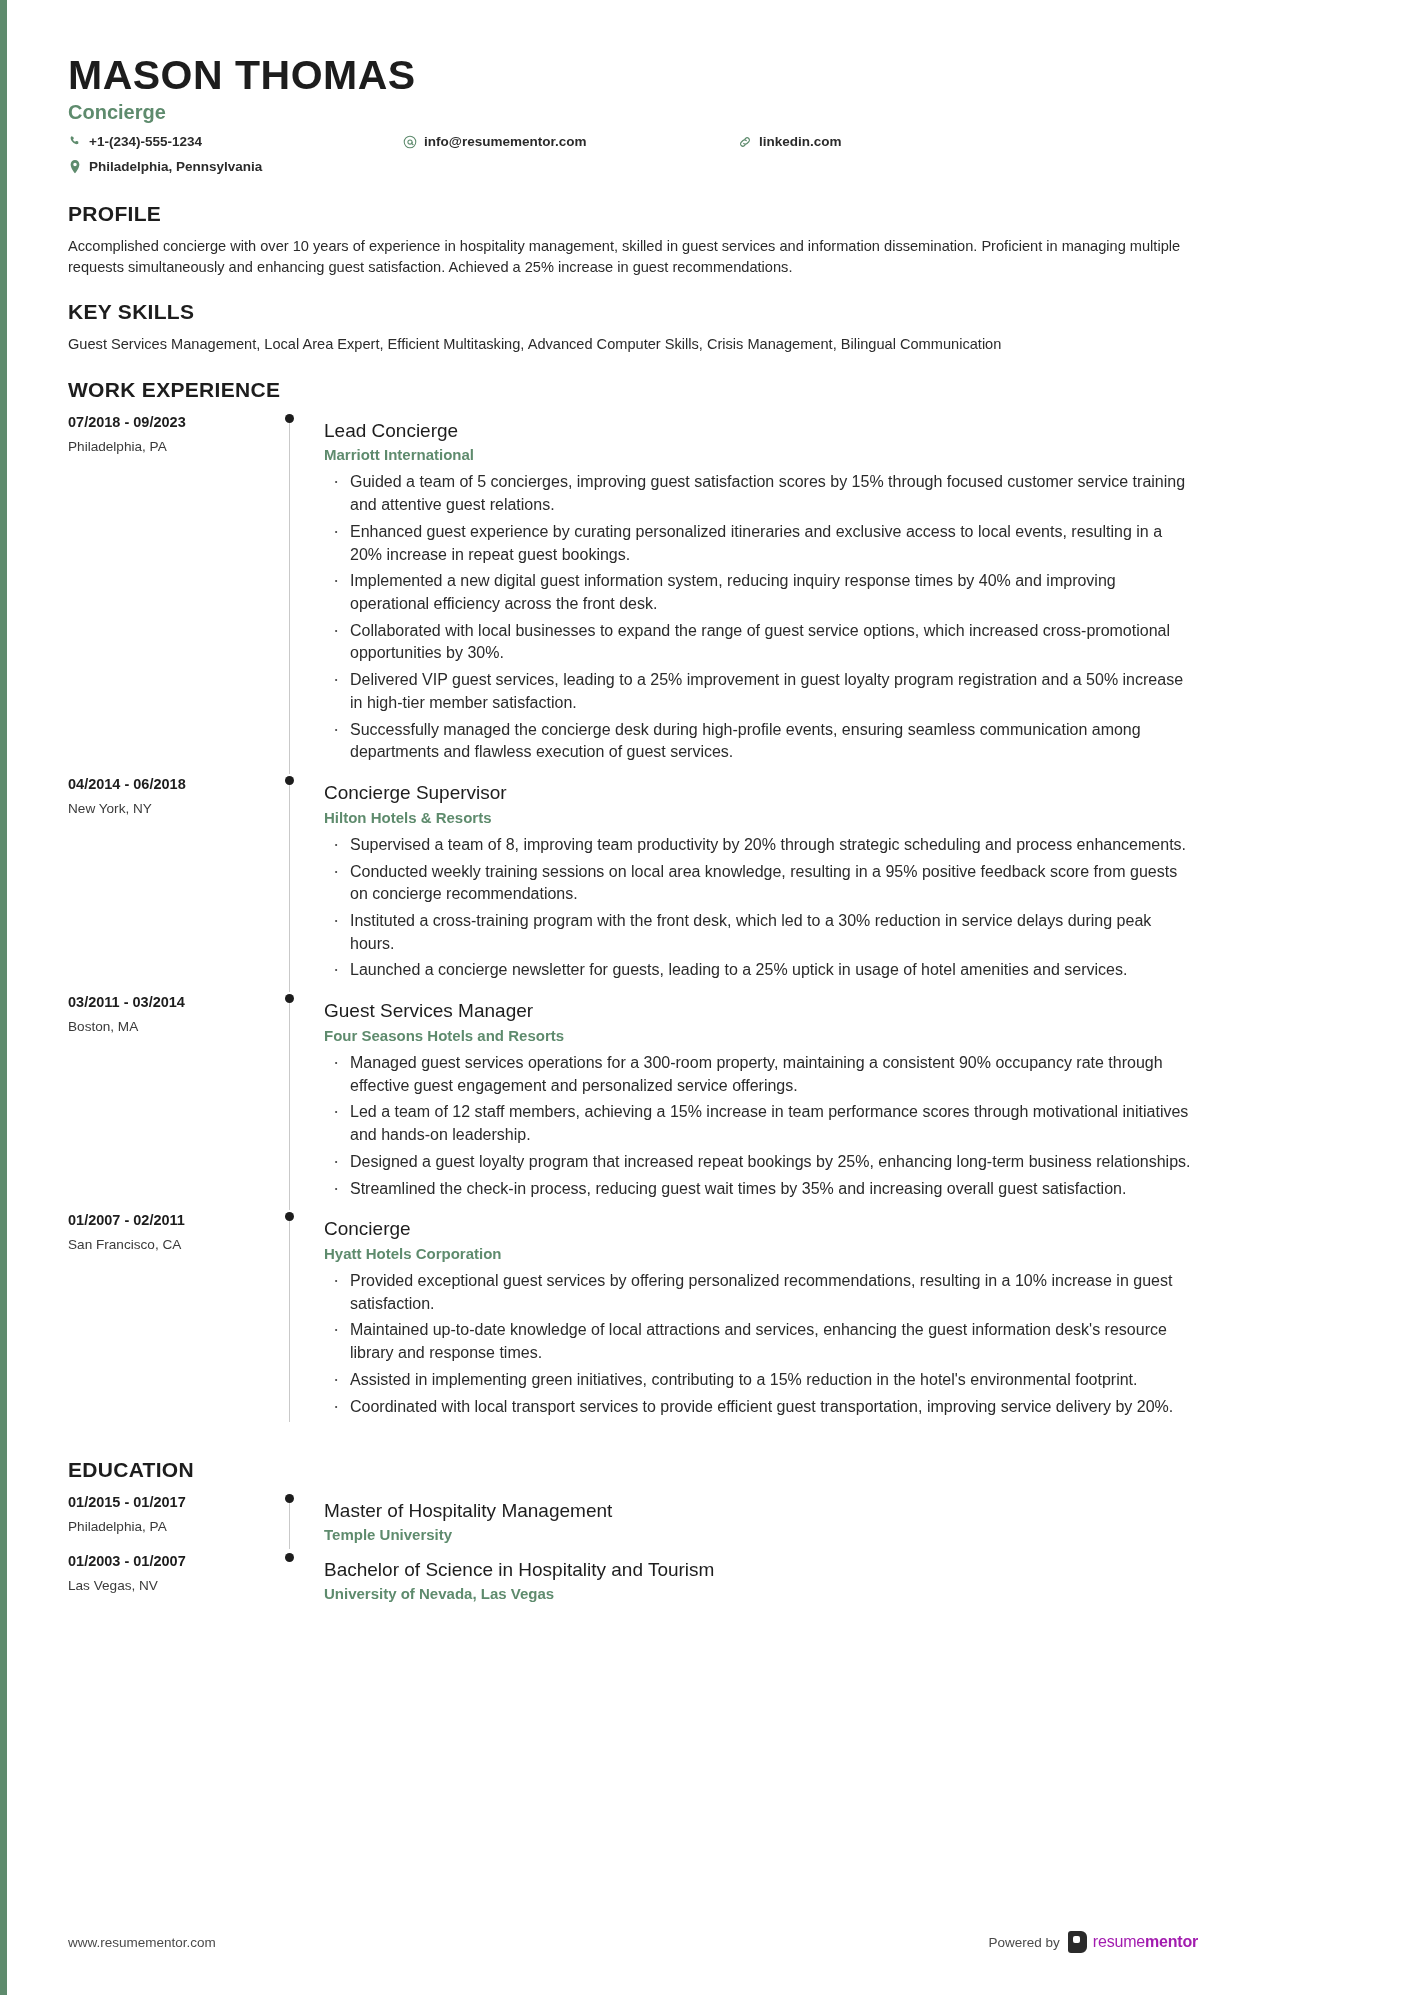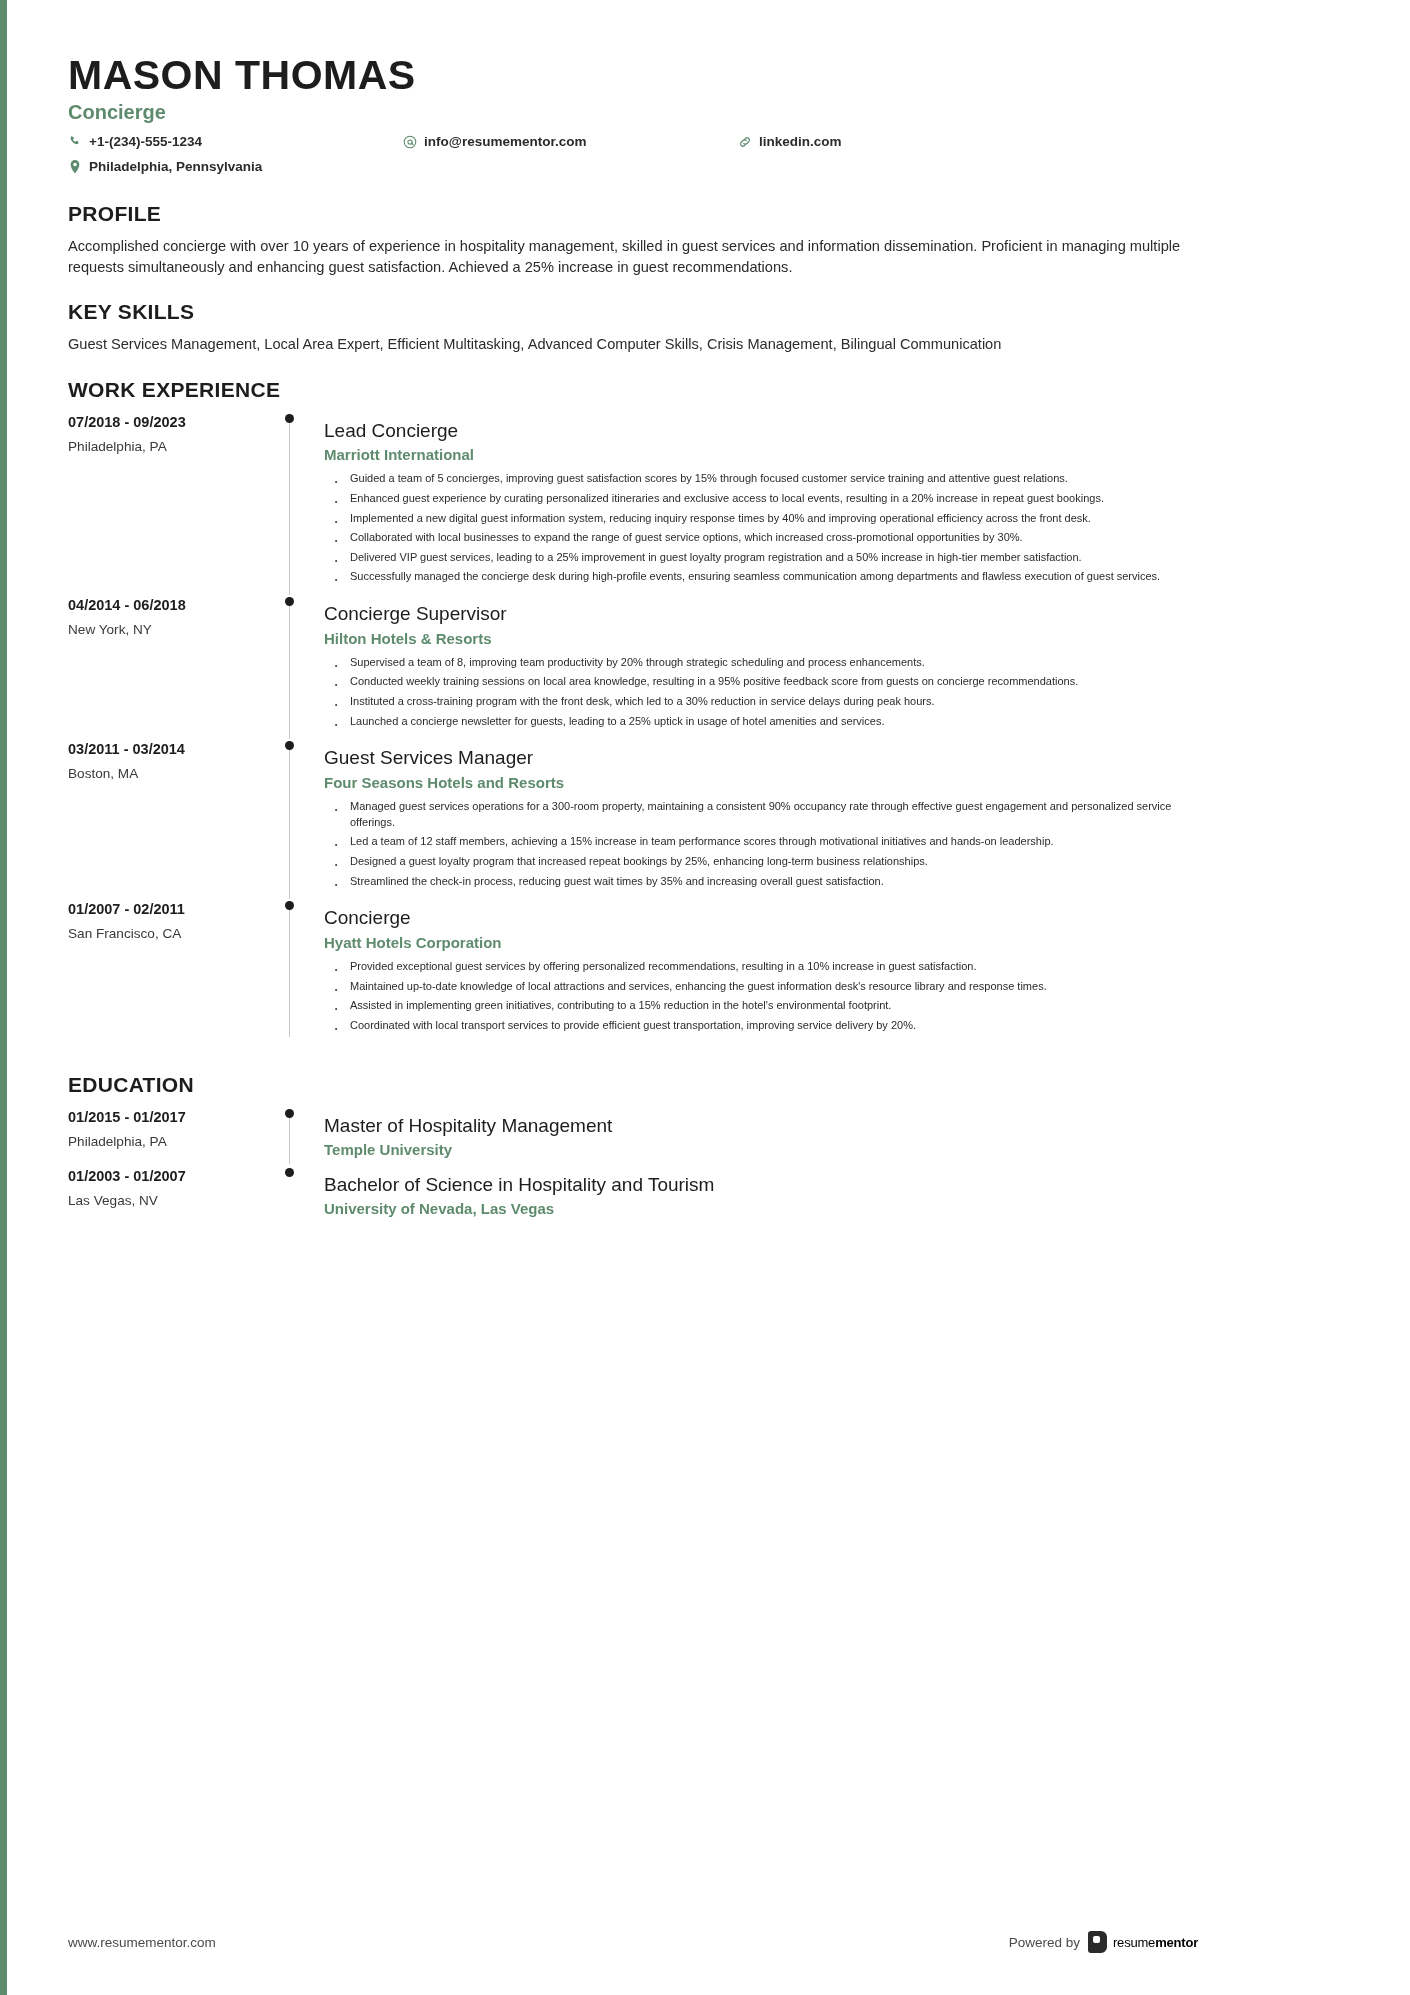--- a/index.html
+++ b/index.html
@@ -147,21 +147,21 @@
     margin: 0 0 8px 0;
   }
   ul.bullets {
     list-style: none;
     margin: 0;
     padding: 0;
   }
   ul.bullets li {
     position: relative;
     padding-left: 26px;
-    font-size: 11px;
+    font-size: 16px;
     line-height: 1.42;
     color: #2b2b2b;
     margin-bottom: 4px;
     max-width: 1060px;
   }
   ul.bullets li::before {
     content: "·";
     position: absolute;
     left: 9px;
     top: -3px;
@@ -212,22 +212,22 @@
   }
   .brand-mark::after {
     content: "";
     position: absolute;
     left: 5px; top: 5px;
     width: 7px; height: 7px;
     background: #fff;
     border-radius: 2px;
   }
   .brand-text {
-    font-size: 13px;
-    color: #000000;
+    font-size: 16px;
+    color: #a21caf;
     letter-spacing: -0.2px;
   }
   .brand-text b { font-weight: bold; }
 </style>
 </head>
 <body>
 
 <div class="page">
   <div class="accent-bar"></div>
 

